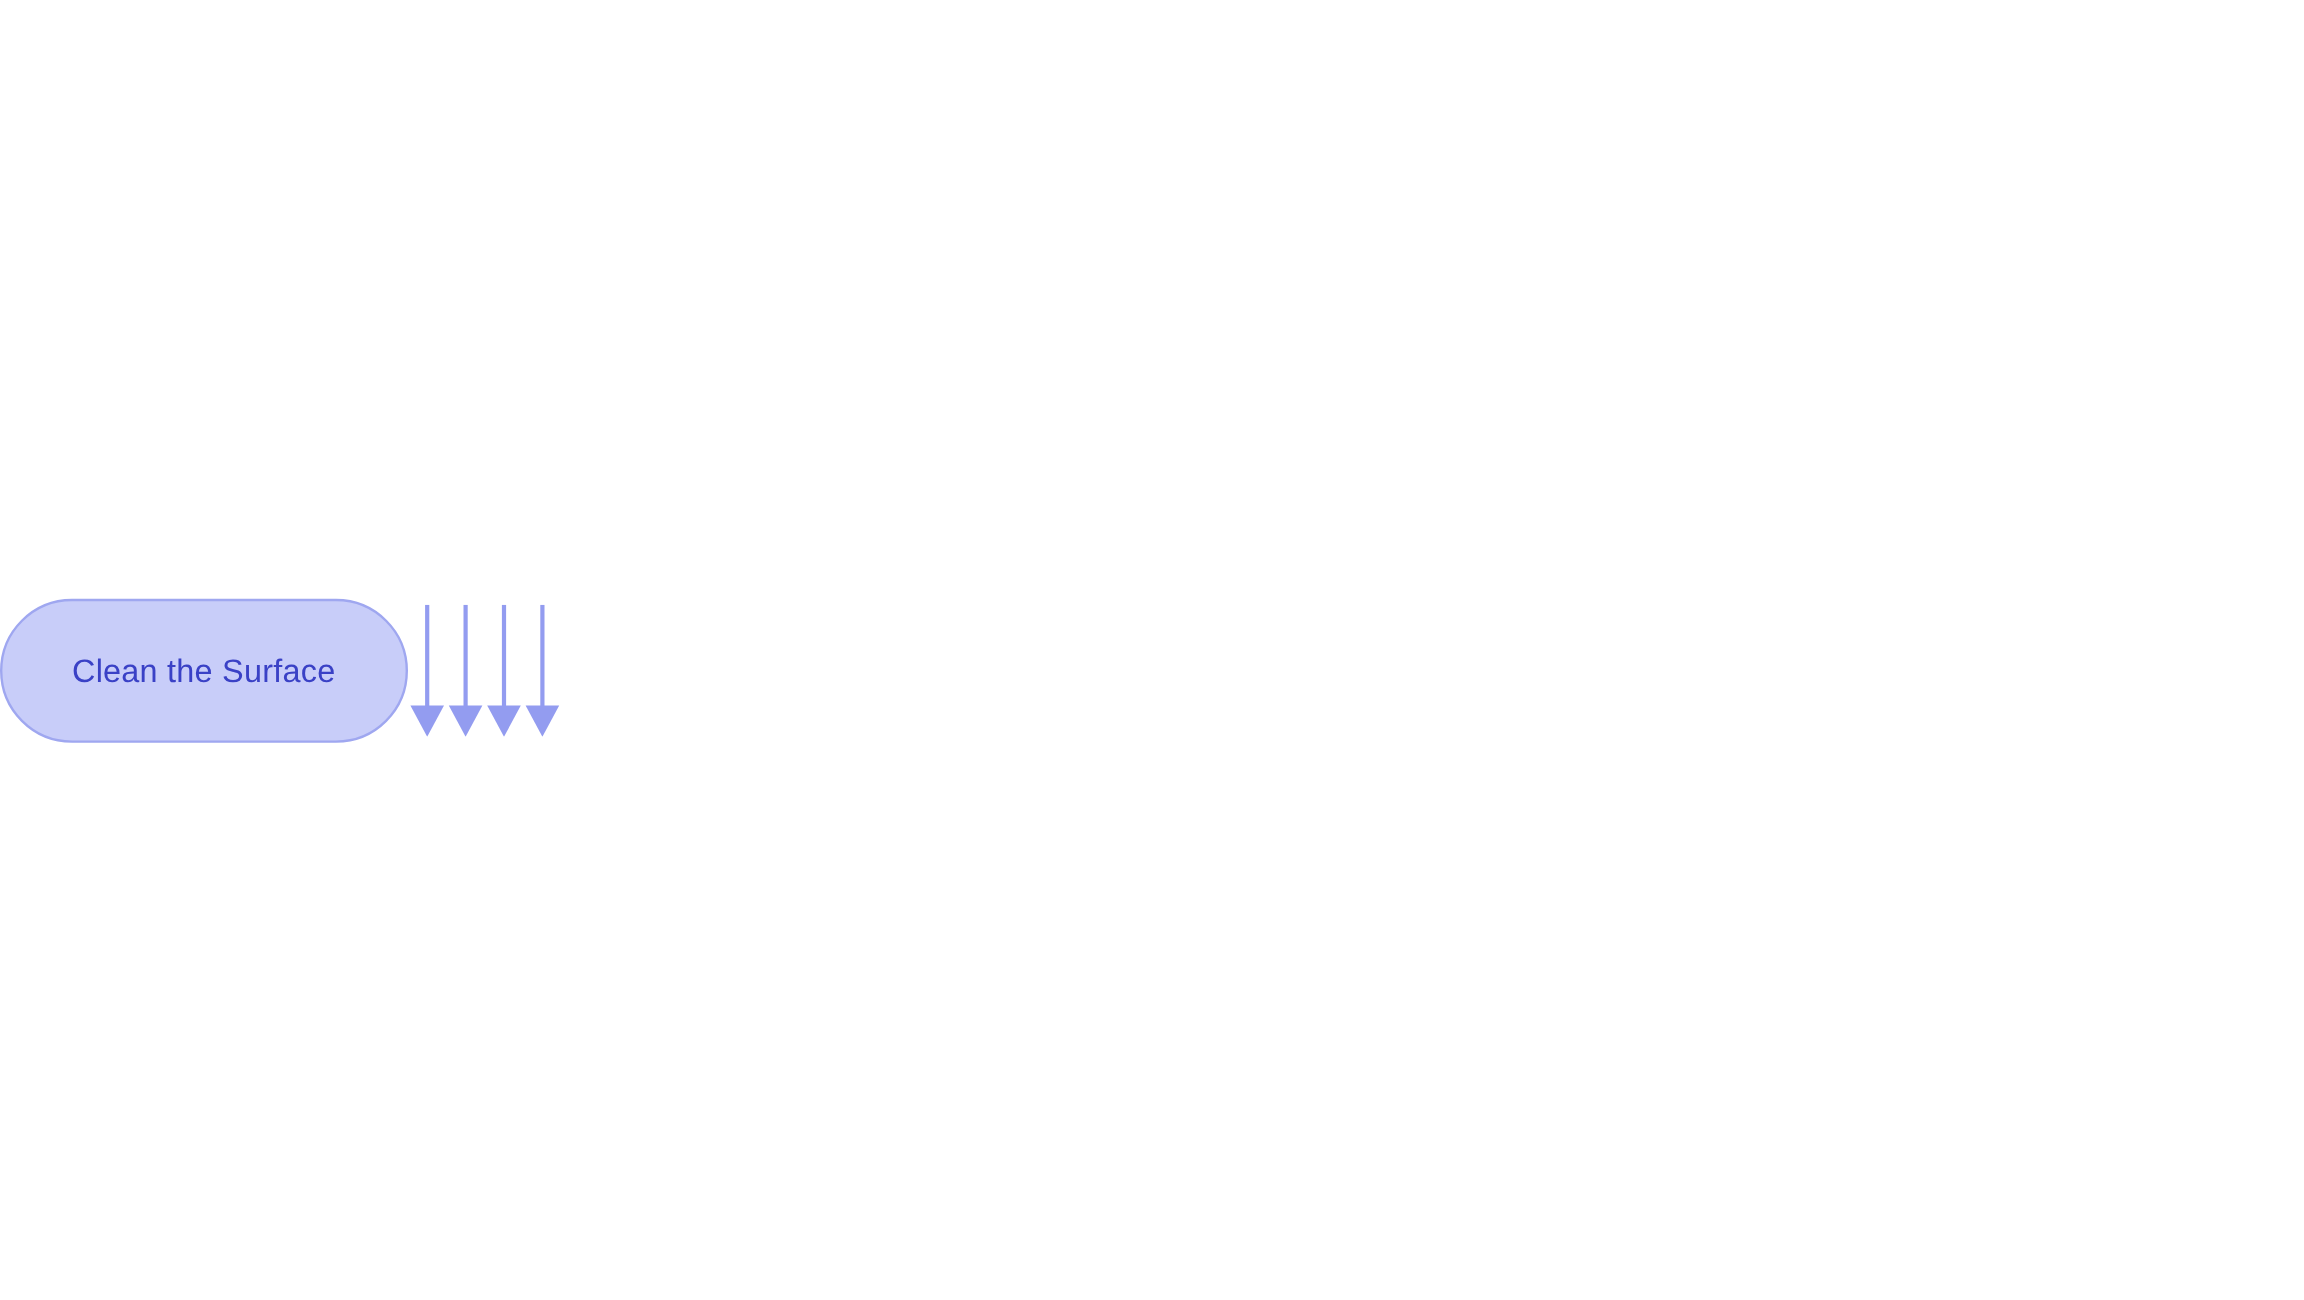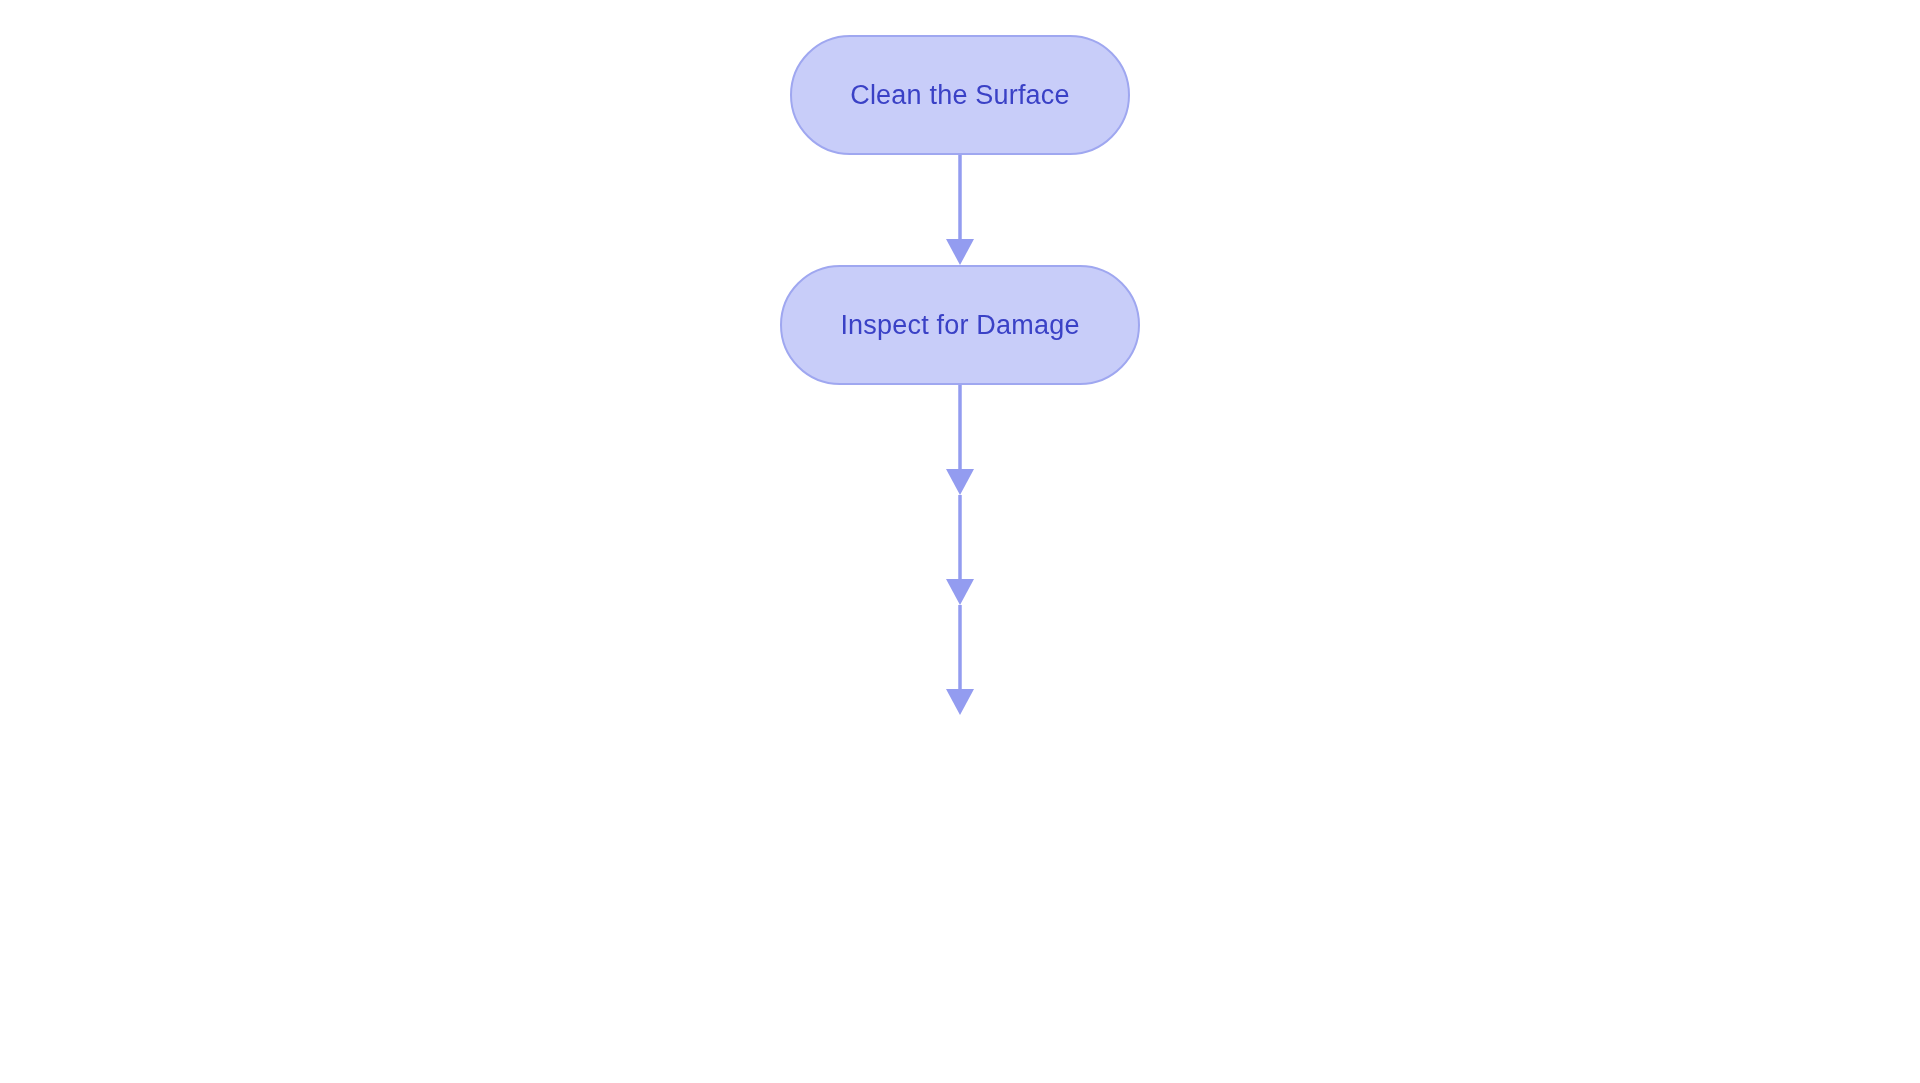--- a/index.html
+++ b/index.html
@@ -15,21 +15,21 @@
     height: 1083px;
     background: var(--background);
     font-family: "Liberation Sans", sans-serif;
     overflow: hidden;
   }
   .canvas {
     width: 1920px;
     height: 1083px;
     background: var(--background);
     display: flex;
-    flex-direction: column;
+    flex-direction: row;
     align-items: center;
     padding-top: 35px;
   }
   .node {
     flex: 0 0 auto;
     height: 120px;
     min-width: 330px;
     padding: 0 58px;
     border-radius: 60px;
     background: var(--node-fill);
@@ -63,23 +63,20 @@
 
   <div class="node">
     <span>Clean the Surface</span>
   </div>
 
   <svg class="arrow" viewBox="0 0 32 110">
     <line class="arrow-line" x1="16" y1="0" x2="16" y2="86"></line>
     <polygon class="arrow-head" points="2,84 30,84 16,110"></polygon>
   </svg>
 
-  <div class="node">
-    <span>Inspect for Damage</span>
-  </div>
 
   <svg class="arrow" viewBox="0 0 32 110">
     <line class="arrow-line" x1="16" y1="0" x2="16" y2="86"></line>
     <polygon class="arrow-head" points="2,84 30,84 16,110"></polygon>
   </svg>
 
 
   <svg class="arrow" viewBox="0 0 32 110">
     <line class="arrow-line" x1="16" y1="0" x2="16" y2="86"></line>
     <polygon class="arrow-head" points="2,84 30,84 16,110"></polygon>

